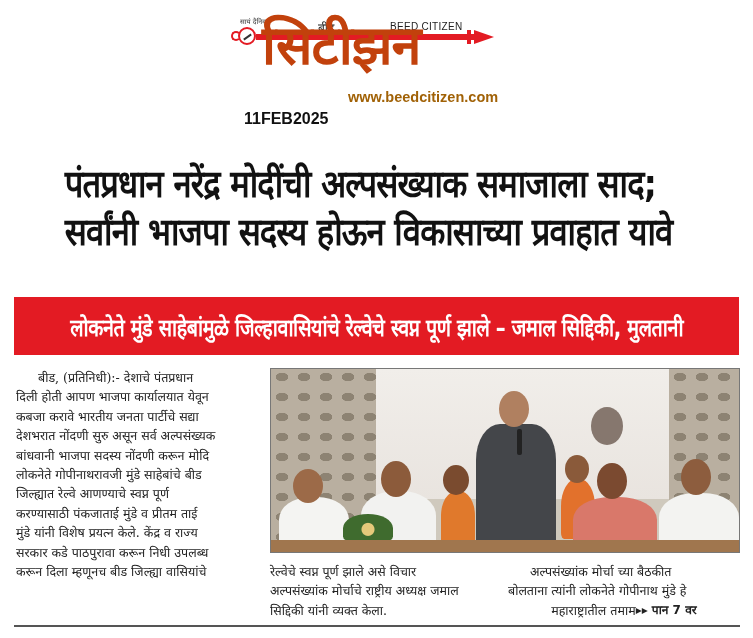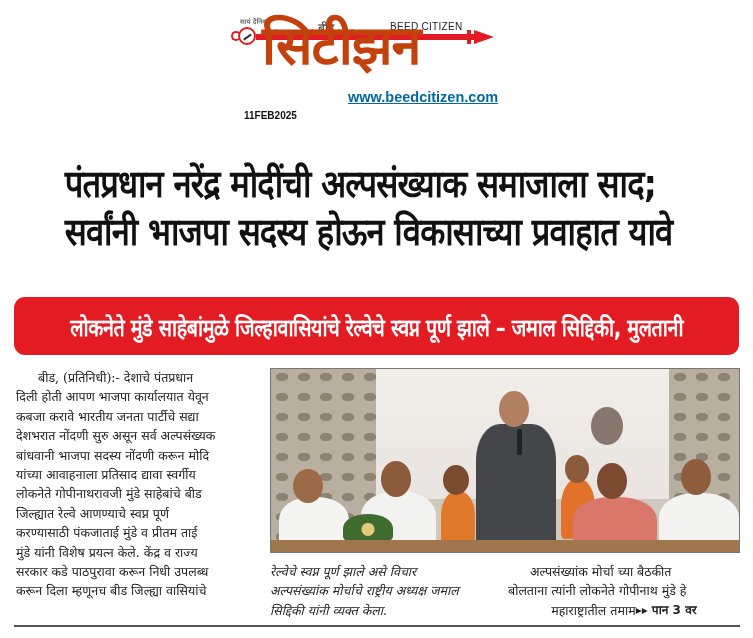--- a/index.html
+++ b/index.html
@@ -11,29 +11,29 @@
   .mast-small { position: absolute; left: 240px; top: 12px; font-size: 7px; color: #333; }
   .mast-logo-circle { position: absolute; left: 238px; top: 22px; width: 18px; height: 18px; border-radius: 50%; border: 2px solid #e31b23; background: #fff; }
   .mast-logo-circle::after { content: ""; position: absolute; left: 3px; top: 7px; width: 9px; height: 2px; background: #333; transform: rotate(-35deg); }
   .mast-tail { position: absolute; left: 231px; top: 26px; width: 10px; height: 10px; border-radius: 50%; border: 2px solid #e31b23; border-right-color: transparent; }
   .mast-beed { position: absolute; left: 318px; top: 14px; font-size: 12px; color: #222; text-decoration: underline; }
   .mast-en { position: absolute; left: 390px; top: 16px; font-family: "Liberation Sans", sans-serif; font-size: 10px; color: #222; letter-spacing: 0.3px; }
   .mast-pen { position: absolute; left: 256px; top: 29px; width: 218px; height: 6px; background: #e31b23; }
   .mast-pen-nib { position: absolute; left: 474px; top: 25px; width: 0; height: 0; border-top: 7px solid transparent; border-bottom: 7px solid transparent; border-left: 20px solid #e31b23; }
   .mast-pen-ring { position: absolute; left: 467px; top: 25px; width: 4px; height: 14px; background: #e31b23; }
   .mast-title { position: absolute; left: 262px; top: 14px; font-size: 54px; font-weight: bold; color: #c2410c; letter-spacing: -1px; line-height: 1; }
-  .mast-url { position: absolute; left: 348px; top: 84px; font-family: "Liberation Sans", sans-serif; font-size: 14.5px; font-weight: bold; color: #0369a1; text-decoration: underline; }
-  .mast-date { position: absolute; left: 244px; top: 105px; font-family: "Liberation Sans", sans-serif; font-size: 10px; font-weight: bold; color: #111; }
+  .mast-url { position: absolute; left: 348px; top: 84px; font-family: "Liberation Sans", sans-serif; font-size: 14.5px; font-weight: bold; color: #a16207; }
+  .mast-date { position: absolute; left: 244px; top: 105px; font-family: "Liberation Sans", sans-serif; font-size: 16px; font-weight: bold; color: #111; }
 
   
   .headline { position: absolute; left: 12px; top: 160px; width: 753px; text-align: left; }
   .headline-line { display: block; font-family: "DejaVu Sans", sans-serif; font-weight: bold; font-size: 38px; line-height: 48px; color: #111; letter-spacing: -1px; white-space: nowrap; transform: scaleX(0.86); transform-origin: center; }
 
   
-  .banner { position: absolute; left: 14px; top: 297px; width: 725px; height: 58px; background: #e31b23; display: flex; align-items: center; justify-content: center; border-radius: 11px; }
+  .banner { position: absolute; left: 14px; top: 297px; width: 725px; height: 58px; background: #e31b23; display: flex; align-items: center; justify-content: center; }
   .banner-text { color: #ffffff; font-size: 24px; font-weight: bold; white-space: nowrap; transform: scaleX(0.82); transform-origin: center; letter-spacing: -0.5px; }
 
   
   .col-left { position: absolute; left: 16px; top: 368px; width: 238px; }
   .body-line { display: block; font-family: "DejaVu Serif", serif; font-size: 12.5px; line-height: 19.4px; color: #222; white-space: nowrap; text-align: justify; }
   .indent { padding-left: 22px; }
 
   
   .photo { position: absolute; left: 270px; top: 368px; width: 470px; height: 185px; border: 1px solid #777; overflow: hidden; background: #cfc9bd; }
   .photo-wall-l { position: absolute; left: 0; top: 0; width: 105px; height: 185px;
@@ -45,21 +45,21 @@
     background-image: radial-gradient(ellipse 10px 7px at 50% 40%, #8d8373 60%, transparent 62%);
     background-size: 22px 20px; }
   .photo-banner { position: absolute; left: 105px; top: 0; width: 295px; height: 130px; background: linear-gradient(180deg, #f1eeea, #e9e4df); }
   .photo-table { position: absolute; left: 0; bottom: 0; width: 100%; height: 12px; background: #a0764e; }
   .person { position: absolute; border-radius: 45% 45% 10% 10%; }
   .head { position: absolute; border-radius: 50%; background: #8a5a3c; }
   .flower { position: absolute; left: 72px; top: 145px; width: 50px; height: 28px; border-radius: 50% 50% 20% 20%; background: radial-gradient(circle at 50% 55%, #e5c97a 0 6px, #3f6b2e 7px); }
   .mic { position: absolute; left: 246px; top: 60px; width: 5px; height: 26px; background: #222; border-radius: 2px; }
 
   
-  .col-mid { position: absolute; left: 270px; top: 562px; width: 220px; font-style: italic; }
+  .col-mid { position: absolute; left: 270px; top: 562px; width: 220px; }
   .col-right { position: absolute; left: 508px; top: 562px; width: 232px; }
   .col-right .body-line.last { display: flex; justify-content: center; }
   .jump { font-family: "DejaVu Sans", sans-serif; font-weight: bold; font-size: 12px; }
   .rule { position: absolute; left: 14px; top: 625px; width: 726px; height: 2px; background: #555; }
 </style>
 </head>
 <body>
 
 <div class="masthead">
   <span class="mast-small">सायं दैनिक</span>
@@ -83,21 +83,20 @@
 <div class="banner">
   <span class="banner-text">लोकनेते मुंडे साहेबांमुळे  जिल्हावासियांचे रेल्वेचे स्वप्न पूर्ण झाले – जमाल सिद्दिकी, मुलतानी</span>
 </div>
 
 <div class="col-left">
   <span class="body-line indent">बीड, (प्रतिनिधी):-   देशाचे पंतप्रधान</span>
   <span class="body-line">दिली होती आपण भाजपा कार्यालयात येवून</span>
   <span class="body-line">कबजा करावे भारतीय जनता पार्टीचे सद्या</span>
   <span class="body-line">देशभरात नोंदणी सुरु असून सर्व अल्पसंख्यक</span>
   <span class="body-line">बांधवानी भाजपा सदस्य नोंदणी करून मोदि</span>
-  <span class="body-line">यांच्या आवाहनाला प्रतिसाद द्यावा  स्वर्गीय</span>
   <span class="body-line">लोकनेते गोपीनाथरावजी मुंडे साहेबांचे बीड</span>
   <span class="body-line">जिल्ह्यात रेल्वे आणण्याचे स्वप्न  पूर्ण</span>
   <span class="body-line">करण्यासाठी पंकजाताई मुंडे व प्रीतम ताई</span>
   <span class="body-line">मुंडे यांनी विशेष प्रयत्न केले. केंद्र व राज्य</span>
   <span class="body-line">सरकार कडे पाठपुरावा करून निधी उपलब्ध</span>
   <span class="body-line">करून दिला म्हणूनच  बीड जिल्ह्या वासियांचे</span>
 </div>
 
 <div class="photo" title="Men seated at a table during a meeting; one man in a dark vest stands speaking into a microphone">
   <div class="photo-wall-l"></div>
@@ -136,17 +135,17 @@
   <span class="body-line">रेल्वेचे स्वप्न पूर्ण झाले असे विचार</span>
   <span class="body-line">अल्पसंख्यांक मोर्चाचे राष्ट्रीय अध्यक्ष जमाल</span>
   <span class="body-line">सिद्दिकी यांनी व्यक्त केला.</span>
 </div>
 
 <div class="col-right">
   <span class="body-line indent">अल्पसंख्यांक मोर्चा च्या बैठकीत</span>
   <span class="body-line">बोलताना त्यांनी लोकनेते गोपीनाथ मुंडे हे</span>
   <span class="body-line last">
     <span>महाराष्ट्रातील तमाम</span>
-    <span class="jump">▸▸ पान 3 वर</span>
+    <span class="jump">▸▸ पान 7 वर</span>
   </span>
 </div>
 
 <div class="rule"></div>
 
 </body></html>

